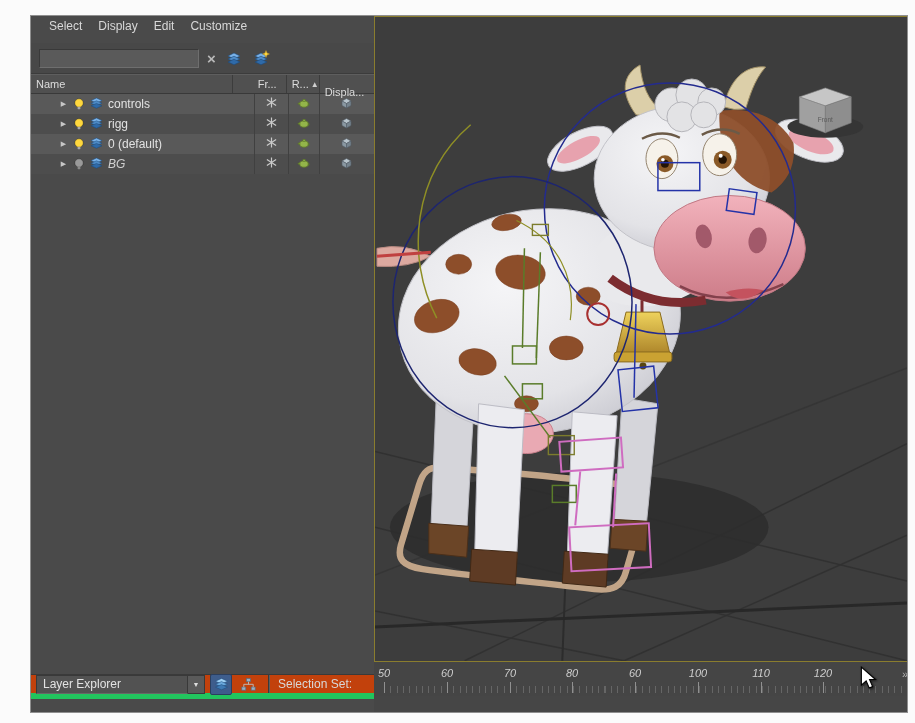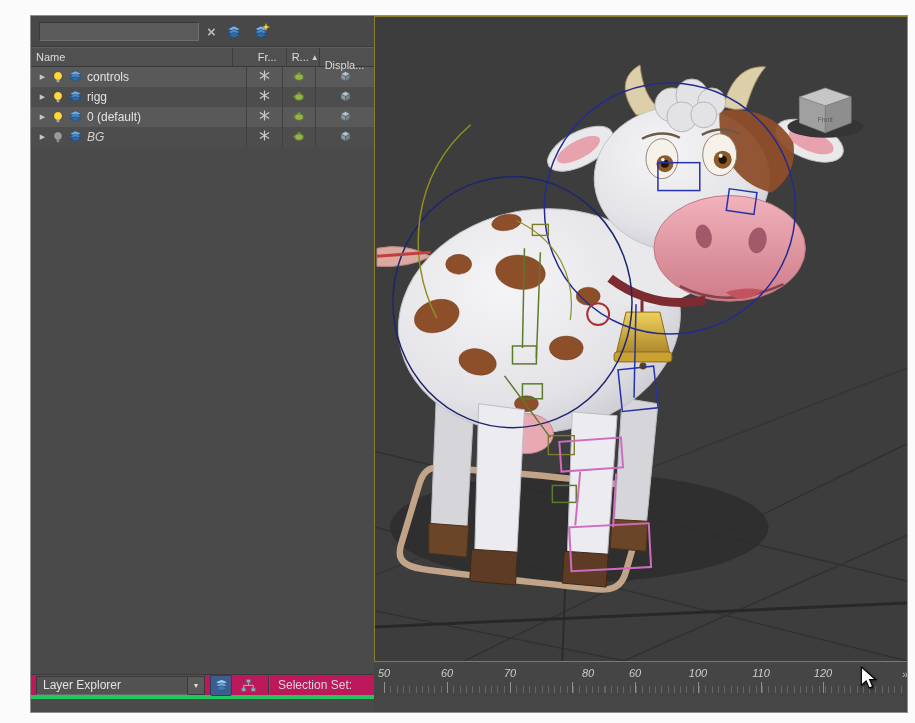--- a/index.html
+++ b/index.html
@@ -24,36 +24,36 @@
   .clear-btn{color:#b8b8b8;font-size:15px;font-weight:bold;line-height:1;cursor:default;}
   .icon-btn{width:20px;height:20px;display:flex;align-items:center;justify-content:center;position:relative;}
   
   .table-header{display:flex;height:18px;background:#505050;border-top:1px solid #5e5e5e;border-bottom:1px solid #393939;color:#dcdcdc;font-size:11px;}
   .th{display:flex;align-items:center;padding-left:5px;border-right:1px solid #3c3c3c;box-sizing:border-box;gap:2px;}
   .th-name{width:216px;}
   .th-fr{width:36px;margin-left:20px;}
   .th-r{width:33px;}
   .th-d{width:58px;border-right:none;margin-top:15px;}
   .sort-arrow{font-size:8px;color:#cfcfcf;}
-  .rows .row{display:flex;height:20px;align-items:center;font-size:12px;color:#e2e2e2;}
+  .rows .row{display:flex;height:20px;align-items:center;font-size:12px;color:#e2e2e2;padding-left:21px;}
   .rows .row:nth-child(odd){background:#595959;}
   .rows .row:nth-child(even){background:#4d4d4d;}
   .cell-name{width:216px;display:flex;align-items:center;gap:5px;padding-left:7px;box-sizing:border-box;height:100%;border-right:1px solid #404040;}
   .cell-ic{width:36px;display:flex;justify-content:center;align-items:center;height:100%;border-right:1px solid #404040;box-sizing:border-box;}
   .c-r{width:33px;}
   .c-d{width:58px;border-right:none;}
   .exp{font-size:7px;color:#c6c6c6;width:9px;text-align:center;}
   .bulb{color:#ffd83e;display:flex;}
   .bulb.off{color:#9a9a9a;}
   .rowlabel{white-space:nowrap;}
   .row-italic .rowlabel{font-style:italic;color:#cfcfcf;}
   
   .statusbar{
-    position:absolute;left:0;bottom:13px;width:100%;height:25px;background:#be185d;
-    border-top:1px solid #3a3a3a;border-bottom:4px solid #22c55e;
+    position:absolute;left:0;bottom:13px;width:100%;height:25px;background:#c2410c;
+    border-top:1px solid #3a3a3a;border-bottom:6px solid #22c55e;
     display:flex;align-items:center;gap:5px;padding:0 5px;box-sizing:border-box;
   }
   .combo{display:flex;}
   .combo-field{width:152px;height:19px;background:#525252;border:1px solid #393939;border-bottom-color:#686868;color:#e2e2e2;font-size:12px;display:flex;align-items:center;padding-left:6px;box-sizing:border-box;}
   .combo-arrow{width:17px;height:19px;background:#5a5a5a;border:1px solid #393939;border-left:none;display:flex;align-items:center;justify-content:center;font-size:7px;color:#ddd;box-sizing:border-box;}
   .sb-btn{width:22px;height:21px;display:flex;align-items:center;justify-content:center;border-radius:2px;}
   .sb-btn.active{background:#3e5d8c;border:1px solid #2b3f5f;box-sizing:border-box;}
   .sb-sep{width:1px;height:18px;background:#3a3a3a;box-shadow:1px 0 0 #5e5e5e;margin:0 4px;}
   .sb-label{color:#d8d8d8;font-size:12px;white-space:nowrap;text-align:center;}
   
@@ -69,20 +69,26 @@
   
   .cursor{position:absolute;left:860px;top:666px;filter:drop-shadow(1px 1px 1px rgba(0,0,0,.6));}
 </style>
 </head>
 <body>
 
 <div class="window">
 
   <div class="left-panel">
 
+    <div class="menu-bar">
+      <span class="menu-item">Select</span>
+      <span class="menu-item">Display</span>
+      <span class="menu-item">Edit</span>
+      <span class="menu-item">Customize</span>
+    </div>
 
     <div class="search-row">
       <input class="search-input" type="text" value="" style="">
       <span class="clear-btn">×</span>
       <span class="icon-btn">
         <svg width="16" height="15" viewBox="0 0 16 15">
           <path d="M2,5 L8,2 L14,5 L8,8 Z" fill="#7ab2e8" stroke="#1d4a7a" stroke-width="0.6"></path>
           <path d="M2,8 L8,5.2 L14,8 L8,10.8 Z" fill="#4f8cc8" stroke="#1d4a7a" stroke-width="0.6"></path>
           <path d="M2,11 L8,8.2 L14,11 L8,13.8 Z" fill="#2f6aa8" stroke="#1d4a7a" stroke-width="0.6"></path>
         </svg>
@@ -487,21 +493,21 @@
     <div class="major-tick" style="left:73px"></div>
     <div class="major-tick" style="left:136px"></div>
     <div class="major-tick" style="left:198px"></div>
     <div class="major-tick" style="left:261px"></div>
     <div class="major-tick" style="left:324px"></div>
     <div class="major-tick" style="left:387px"></div>
     <div class="major-tick" style="left:449px"></div>
     <span class="tick-label" style="left:10px">50</span>
     <span class="tick-label" style="left:73px">60</span>
     <span class="tick-label" style="left:136px">70</span>
-    <span class="tick-label" style="left:214px">80</span>
+    <span class="tick-label" style="left:198px">80</span>
     <span class="tick-label" style="left:261px">60</span>
     <span class="tick-label" style="left:324px">100</span>
     <span class="tick-label" style="left:387px">110</span>
     <span class="tick-label" style="left:449px">120</span>
     <span class="timeline-end">»</span>
   </div>
 
 </div>
 
 <svg class="cursor" width="18" height="24" viewBox="0 0 16 22">

